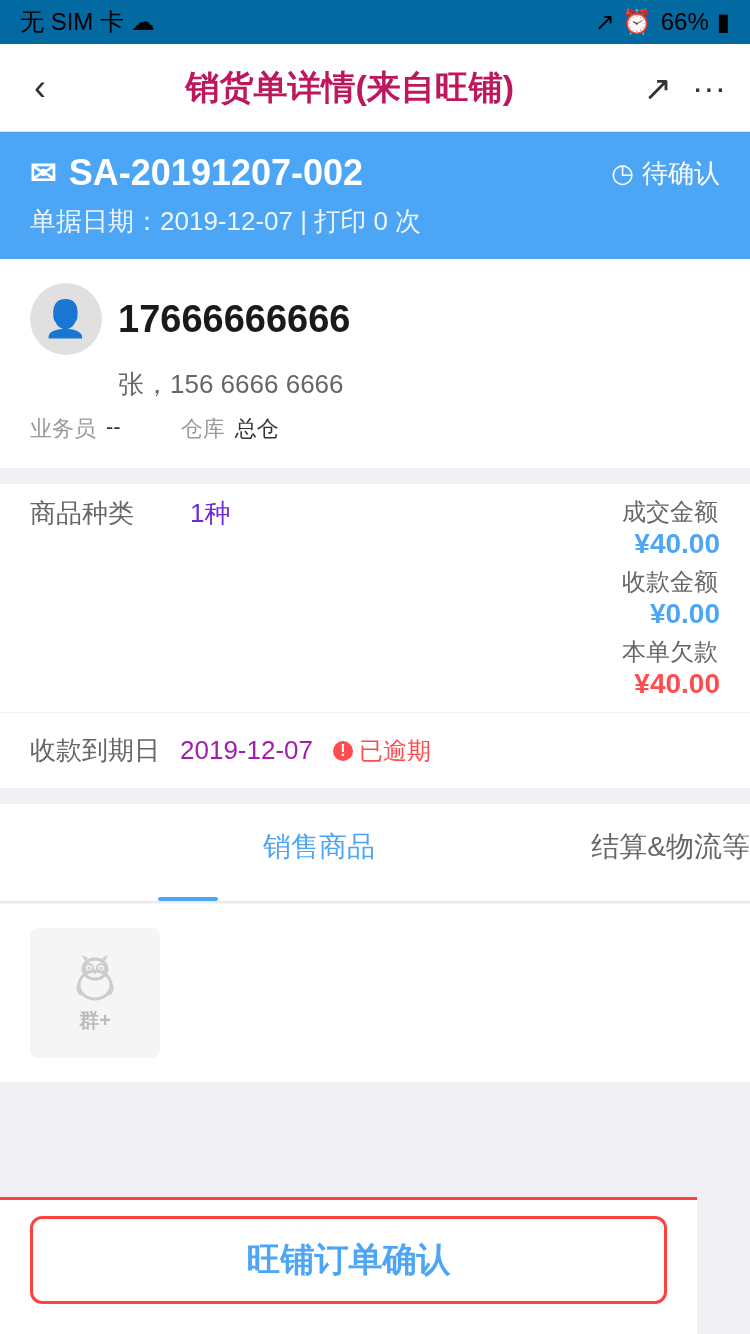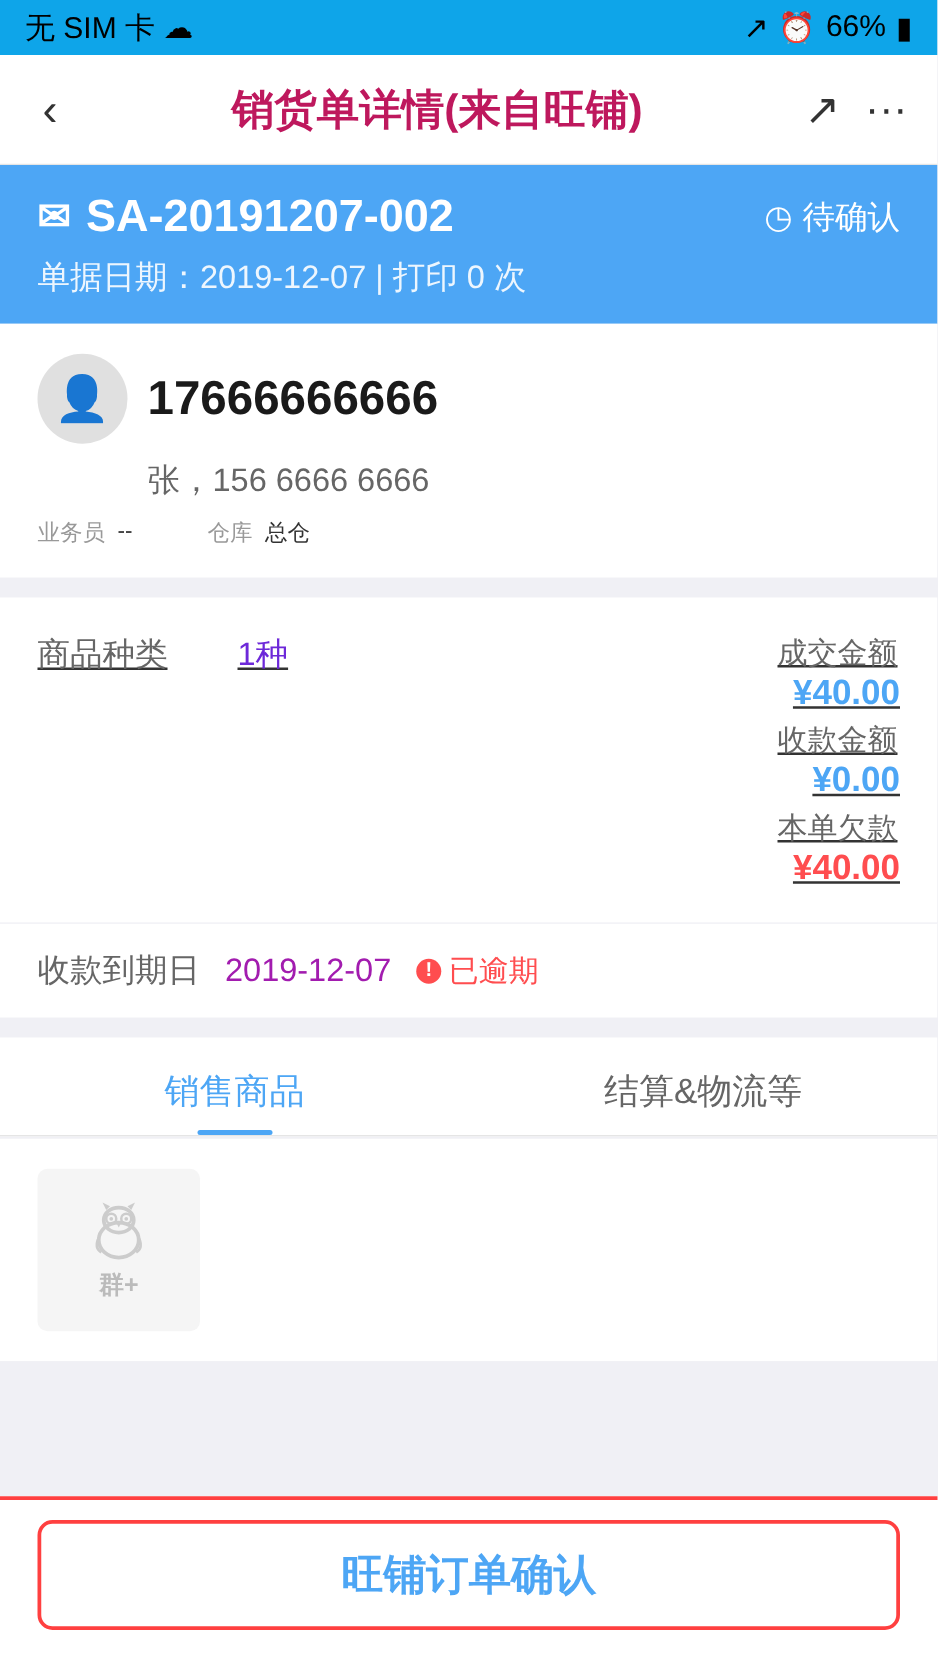--- a/index.html
+++ b/index.html
@@ -10,21 +10,21 @@
       background: #f0f0f5;
       font-family: -apple-system, 'PingFang SC', 'Helvetica Neue', sans-serif;
       font-size: 28px;
       color: #333;
     }
 
     
     .status-bar {
       width: 100%;
       height: 44px;
-      background: #0ea5e9;
+      background: #0369a1;
       display: flex;
       align-items: center;
       justify-content: space-between;
       padding: 0 20px;
       font-size: 24px;
       color: #000;
     }
     .status-left { display: flex; align-items: center; gap: 10px; }
     .status-center { font-size: 30px; font-weight: 600; }
     .status-right { display: flex; align-items: center; gap: 8px; font-size: 24px; }
@@ -132,36 +132,35 @@
     }
     .customer-name {
       font-size: 26px;
       color: #666;
       padding-left: 88px;
     }
     .customer-meta {
       display: flex;
       gap: 60px;
       padding-left: 0;
-      font-size: 18px;
+      font-size: 22px;
       color: #666;
     }
     .meta-item {
       display: flex;
       gap: 10px;
     }
     .meta-label { color: #999; }
     .meta-value { color: #333; }
 
     
     .summary-section {
       background: #fff;
-      padding: 28px 30px;
+      padding: 12px 30px;
       margin-bottom: 0;
-      text-decoration: underline;
     }
     .summary-grid {
       display: flex;
       justify-content: space-between;
       align-items: flex-start;
     }
     .summary-left {
       display: flex;
       flex-direction: column;
       gap: 8px;
@@ -239,22 +238,22 @@
       background: #fff;
       margin-top: 16px;
       border-bottom: 1px solid #e5e5e5;
     }
     .tabs-row {
       display: flex;
       align-items: center;
     }
     .tab-item {
       flex: 1;
-      text-align: center;
-      padding: 24px 0 16px;
+      text-align: right;
+      padding: 24px 0 35px;
       font-size: 28px;
       color: #666;
       position: relative;
       cursor: pointer;
     }
     .tab-item.active {
       color: #4da6f5;
     }
     .tab-item.active::after {
       content: '';
@@ -331,21 +330,21 @@
     .bottom-spacer {
       height: 160px;
       background: #f0f0f5;
     }
 
     
     .bottom-bar {
       position: fixed;
       bottom: 0;
       left: 0;
-      width: 750px;
+      width: 697px;
       background: #fff;
       padding: 16px 30px 30px;
       border-top: 3px solid #ff4040;
     }
     .confirm-btn {
       width: 100%;
       height: 88px;
       background: #fff;
       border: 3px solid #ff4040;
       border-radius: 12px;

